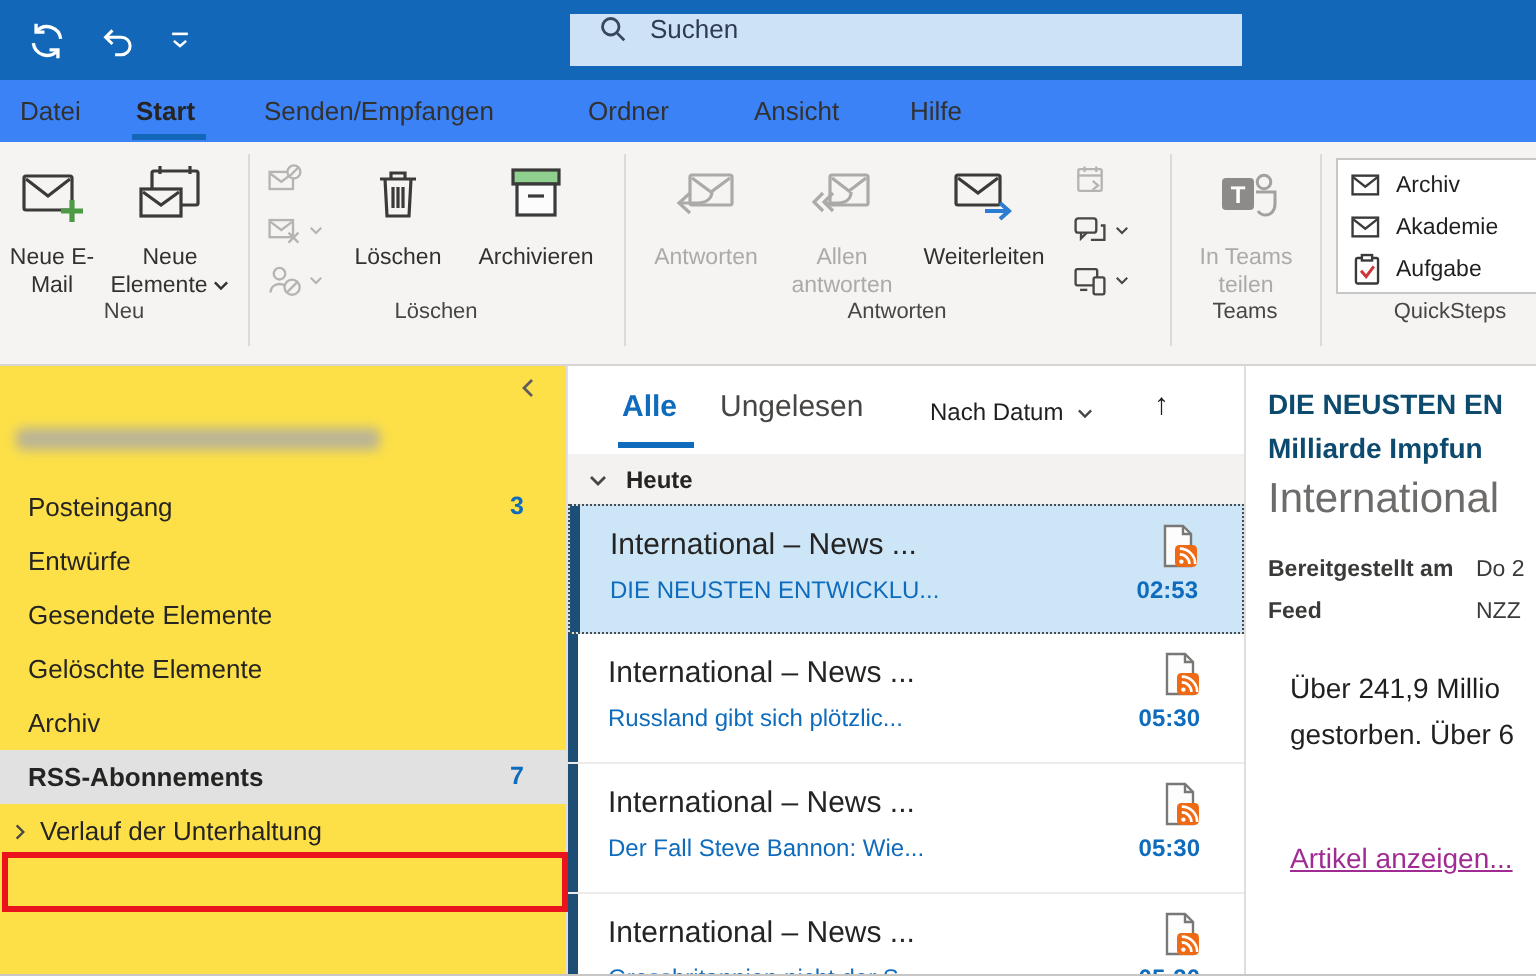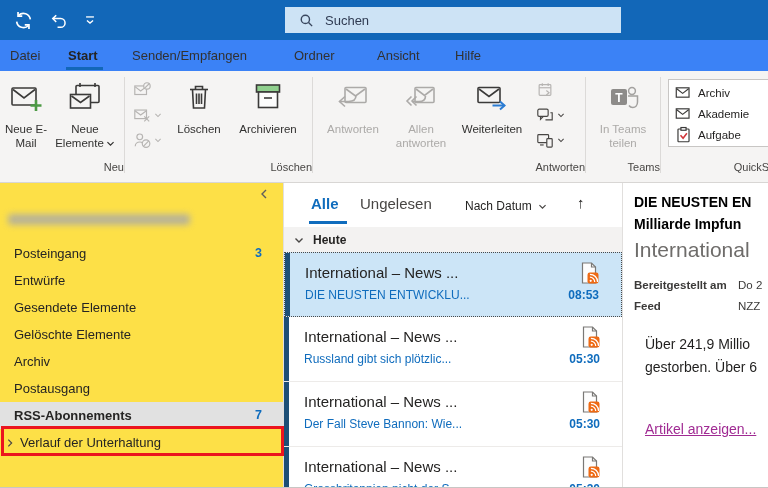--- a/index.html
+++ b/index.html
@@ -3,38 +3,38 @@
 <meta charset="utf-8">
 <style>
 *{margin:0;padding:0;box-sizing:border-box}
 body{font-family:"Liberation Sans",sans-serif;background:#fff}
 .app{position:relative;width:768px;height:488px;background:#fff;overflow:hidden;color:#201F1E;border-bottom:1px solid #C8C6C4}
 svg{display:block}
 
 .titlebar{position:absolute;left:0;top:0;width:768px;height:40px;background:#1267B8}
 .qat{position:absolute;left:13px;top:0;height:40px;display:flex;align-items:center;gap:15px}
 .qbtn{display:inline-flex;color:#fff;cursor:default}
-.searchbox{position:absolute;left:285px;top:7px;width:336px;height:26px;background:#CDE3F5;display:flex;align-items:center;padding-left:14px;gap:11px}
+.searchbox{position:absolute;left:285px;top:7px;width:336px;height:26px;background:#CDE3F5;display:flex;align-items:flex-start;padding-left:14px;gap:11px}
 .search-text{font-size:13px;color:#2F3B52}
 
 .menubar{position:absolute;top:40px;left:0;width:768px;height:31px;background:#3b82f6}
 .mtab{position:absolute;top:0;height:31px;line-height:31px;font-size:13px;color:#323130}
 .mtab.active{font-weight:700;color:#252423}
 .mtab-underline{position:absolute;left:66px;top:27px;width:37px;height:3px;background:#1267B8}
 
 .ribbon{position:absolute;top:71px;left:0;width:768px;height:112px;background:#F5F4F3;border-bottom:1px solid #D8D6D4}
 .rdiv{position:absolute;top:6px;height:96px;width:1px;background:#DCDAD8}
 .rbig{position:absolute;top:6px;height:84px;text-align:center;color:#3B3A39}
 .rbig .ric{display:flex;justify-content:center;margin:3px auto 0;height:34px;align-items:center}
 .rbig .rlabel{display:block;margin-top:8px;font-size:11.5px;line-height:14px;color:#323130}
 .rbig.disabled,.rbig.disabled .rlabel{color:#ACAAA8}
 .chev-inline{display:inline-block;vertical-align:middle;margin-left:2px}
 .rsm{position:absolute;width:40px;height:22px;display:flex;align-items:center;gap:3px;color:#B6B4B2}
 .rsm.enabled{color:#484644}
-.glabel{position:absolute;top:90px;height:16px;font-size:11px;color:#484644;text-align:right}
+.glabel{position:absolute;top:79px;height:16px;font-size:11px;color:#484644;text-align:center}
 .qsbox{position:absolute;left:668px;top:8px;width:116px;height:68px;background:#fff;border:1px solid #C8C6C4;padding:2px 0 0 6px}
 .qsrow{display:flex;align-items:center;gap:6px;height:21px;font-size:11.5px;color:#201F1E}
 
 .sidebar{position:absolute;left:0;top:183px;width:284px;height:305px;background:#fde047;border-right:1px solid #E1DFDD}
 .collapse{position:absolute;right:13px;top:5px;color:#605E5C}
 .acct{position:absolute;left:8px;top:31px;width:182px;height:11px;background:#A9A9A9;filter:blur(3px);border-radius:3px;opacity:.8}
 .folders{position:absolute;top:57px;left:0;width:100%}
 .folder{height:27px;line-height:27px;padding:0 21px 0 14px;font-size:13px;color:#252423;display:flex;justify-content:space-between;align-items:center}
 .folder .cnt{color:#0F6CBD;font-weight:600;font-size:12.5px}
 .folder.selected{background:#E1E1E1;font-weight:700}
@@ -55,21 +55,21 @@
 .lgroup .gchev{color:#484644}
 .mail{position:relative;height:65px;background:#fff;border-bottom:1px solid #EDEBE9;padding:11px 24px 0 20px}
 .mail .bar{position:absolute;left:0;top:0;width:5px;height:100%;background:#1D4F76}
 .mail.selected{background:#CCE5F7;border:1px dotted #4A4A4A}
 .mtitle{font-size:15px;color:#252423;white-space:nowrap;overflow:hidden;width:250px}
 .msub{position:absolute;left:20px;top:35px;font-size:12px;font-weight:400;color:#0F6CBD;white-space:nowrap;overflow:hidden;max-width:225px}
 .mtime{position:absolute;right:22px;top:35px;font-size:12px;font-weight:700;color:#0F6CBD}
 .mrss{position:absolute;right:22px;top:9px}
 
 .reading{position:absolute;left:624px;top:183px;width:144px;height:305px;background:#fff;overflow:hidden}
-.rsubject{position:absolute;left:10px;top:8px;font-size:14px;font-weight:700;color:#000000;line-height:22px;white-space:nowrap}
+.rsubject{position:absolute;left:10px;top:8px;font-size:14px;font-weight:700;color:#0c4a6e;line-height:22px;white-space:nowrap}
 .rfeed{position:absolute;left:10px;top:55px;font-size:21px;color:#6E6C6A;white-space:nowrap}
 .rmeta{position:absolute;left:10px;top:92px;font-size:11.5px;color:#3B3A39;line-height:21px;white-space:nowrap}
 .rmeta .mlabel{display:inline-block;width:104px;font-weight:600}
 .rbody{position:absolute;left:21px;top:150px;font-size:14px;color:#201F1E;line-height:23px;white-space:nowrap}
 .rlink{position:absolute;left:21px;top:238px;font-size:14px;color:#A02B93;text-decoration:underline;white-space:nowrap;cursor:pointer}
 </style>
 </head>
 <body>
 
 <svg width="0" height="0" style="position:absolute">
@@ -449,23 +449,20 @@
           <span>Entwürfe</span>
         </div>
       <div class="folder">
           <span>Gesendete Elemente</span>
         </div>
       <div class="folder">
           <span>Gelöschte Elemente</span>
         </div>
       <div class="folder">
           <span>Archiv</span>
-        </div>
-      <div class="folder">
-          <span>Postausgang</span>
         </div>
       <div class="folder selected">
           <span>RSS-Abonnements</span>
           <span class="cnt">7</span>
         </div>
       <div class="folder expand">
           <span class="fname-wrap">
             <span class="fchev">
               <svg width="10" height="10">
                 <use href="#i-chevright"></use>
@@ -504,21 +501,21 @@
 
     <div class="mail selected">
       <span class="bar"></span>
       <div class="mtitle">International – News ...</div>
       <span class="mrss">
           <svg width="20" height="22">
             <use href="#i-rssdoc"></use>
           </svg>
         </span>
       <span class="msub">DIE NEUSTEN ENTWICKLU...</span>
-      <span class="mtime">08:53</span>
+      <span class="mtime">02:53</span>
     </div>
     <div class="mail">
       <span class="bar"></span>
       <div class="mtitle">International – News ...</div>
       <span class="mrss">
           <svg width="20" height="22">
             <use href="#i-rssdoc"></use>
           </svg>
         </span>
       <span class="msub">Russland gibt sich plötzlic...</span>

